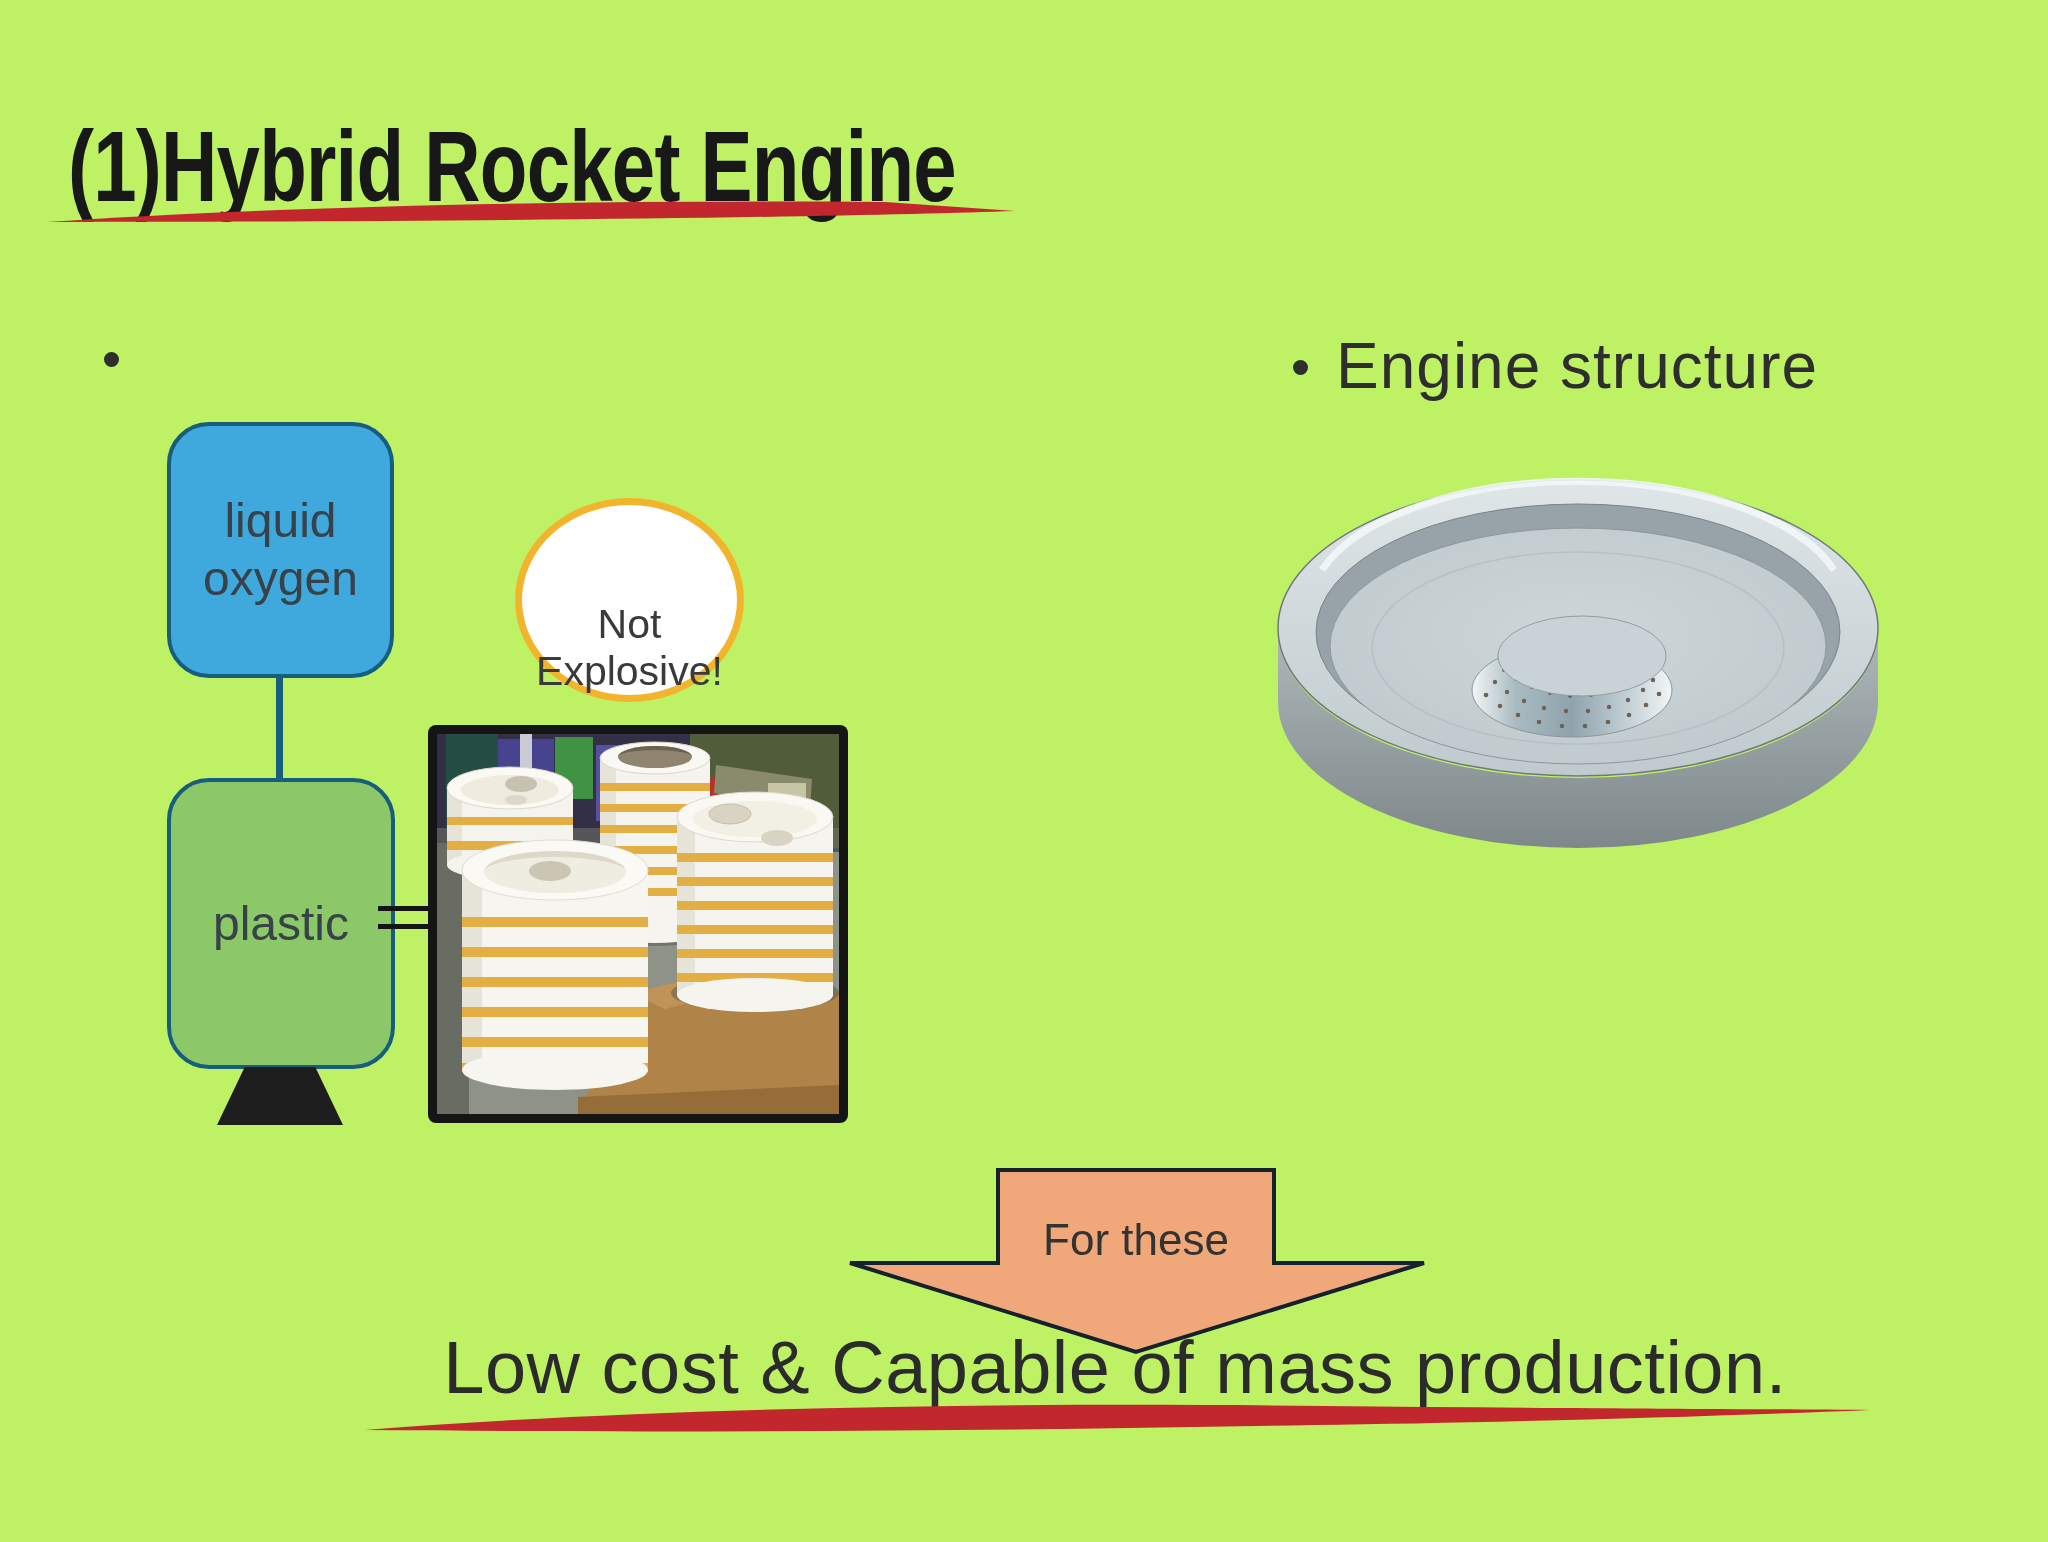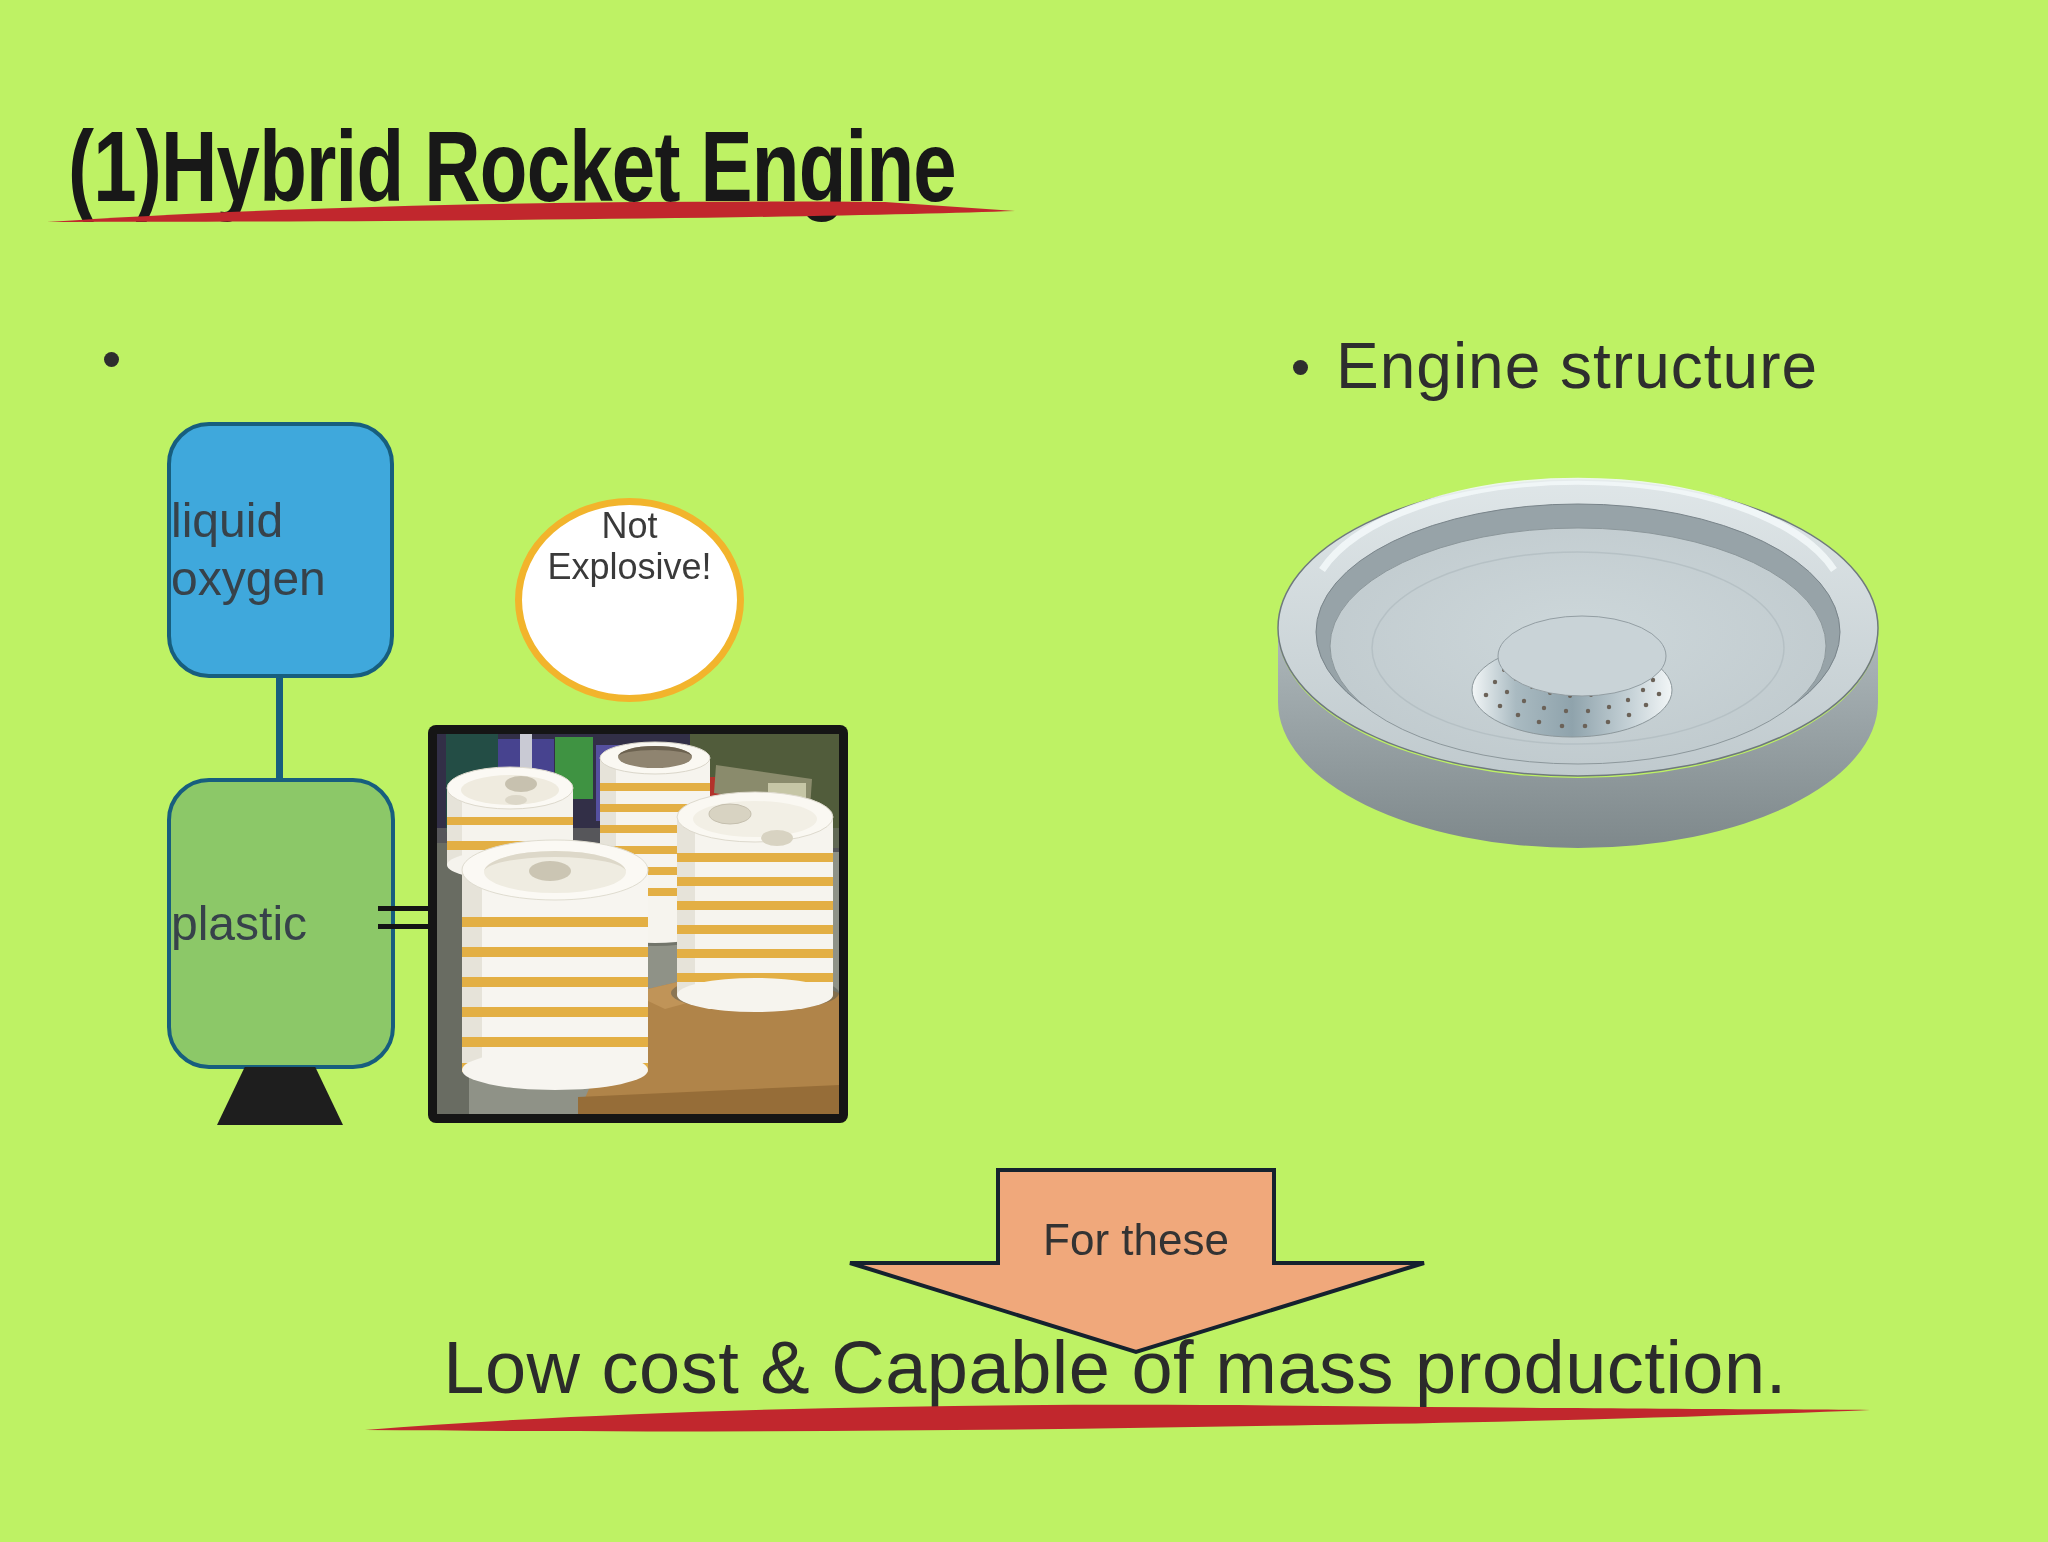--- a/index.html
+++ b/index.html
@@ -20,40 +20,40 @@
   .heading{
     font-size:64px; color:#2e2e2e; letter-spacing:1px; line-height:1; white-space:nowrap;
   }
   .bullet-dot{
     width:15px; height:15px; border-radius:50%; background:#2e2e2e;
   }
 
   
   .flowbox{
     border:4px solid #175E7E; border-radius:42px; box-sizing:border-box;
-    display:flex; flex-direction:column; align-items:flex-start; justify-content:center;
+    display:flex; flex-direction:column; align-items:center; justify-content:center;
     color:#37424A; font-size:48px; line-height:1.2; text-align:center;
   }
   #oxidizer-box{ left:167px; top:422px; width:227px; height:256px; background:#3FA8DC; }
   #fuel-box{ left:167px; top:778px; width:228px; height:291px; background:#8CC868; }
   #connector{ left:276px; top:676px; width:7px; height:104px; background:#175E7E; }
   #nozzle{
     left:217px; top:1067px; width:126px; height:58px; background:#1E1E1E;
     clip-path:polygon(22% 0, 78% 0, 100% 100%, 0 100%);
   }
   .eq-line{ width:55px; height:5px; background:#141414; }
   #eq-line-1{ left:378px; top:906px; }
   #eq-line-2{ left:378px; top:924px; }
 
   
   #badge{
     left:515px; top:498px; width:229px; height:204px; border:7px solid #F2B42C;
     border-radius:50%; box-sizing:border-box; background:#ffffff;
-    display:flex; flex-direction:column; align-items:center; justify-content:flex-start;
-    font-size:36px; color:#3a3a3a; line-height:1.15; text-align:center;
+    display:flex; flex-direction:column; align-items:center; justify-content:flex-end;
+    font-size:41px; color:#3a3a3a; line-height:1.15; text-align:center;
   }
 
   
   #photo{ left:428px; top:725px; width:420px; height:398px; }
   #injector{ left:1262px; top:470px; width:640px; height:420px; }
 
   
   #arrow{ left:840px; top:1160px; width:600px; height:205px; }
   #arrow-label{
     left:998px; top:1218px; width:276px; text-align:center;

